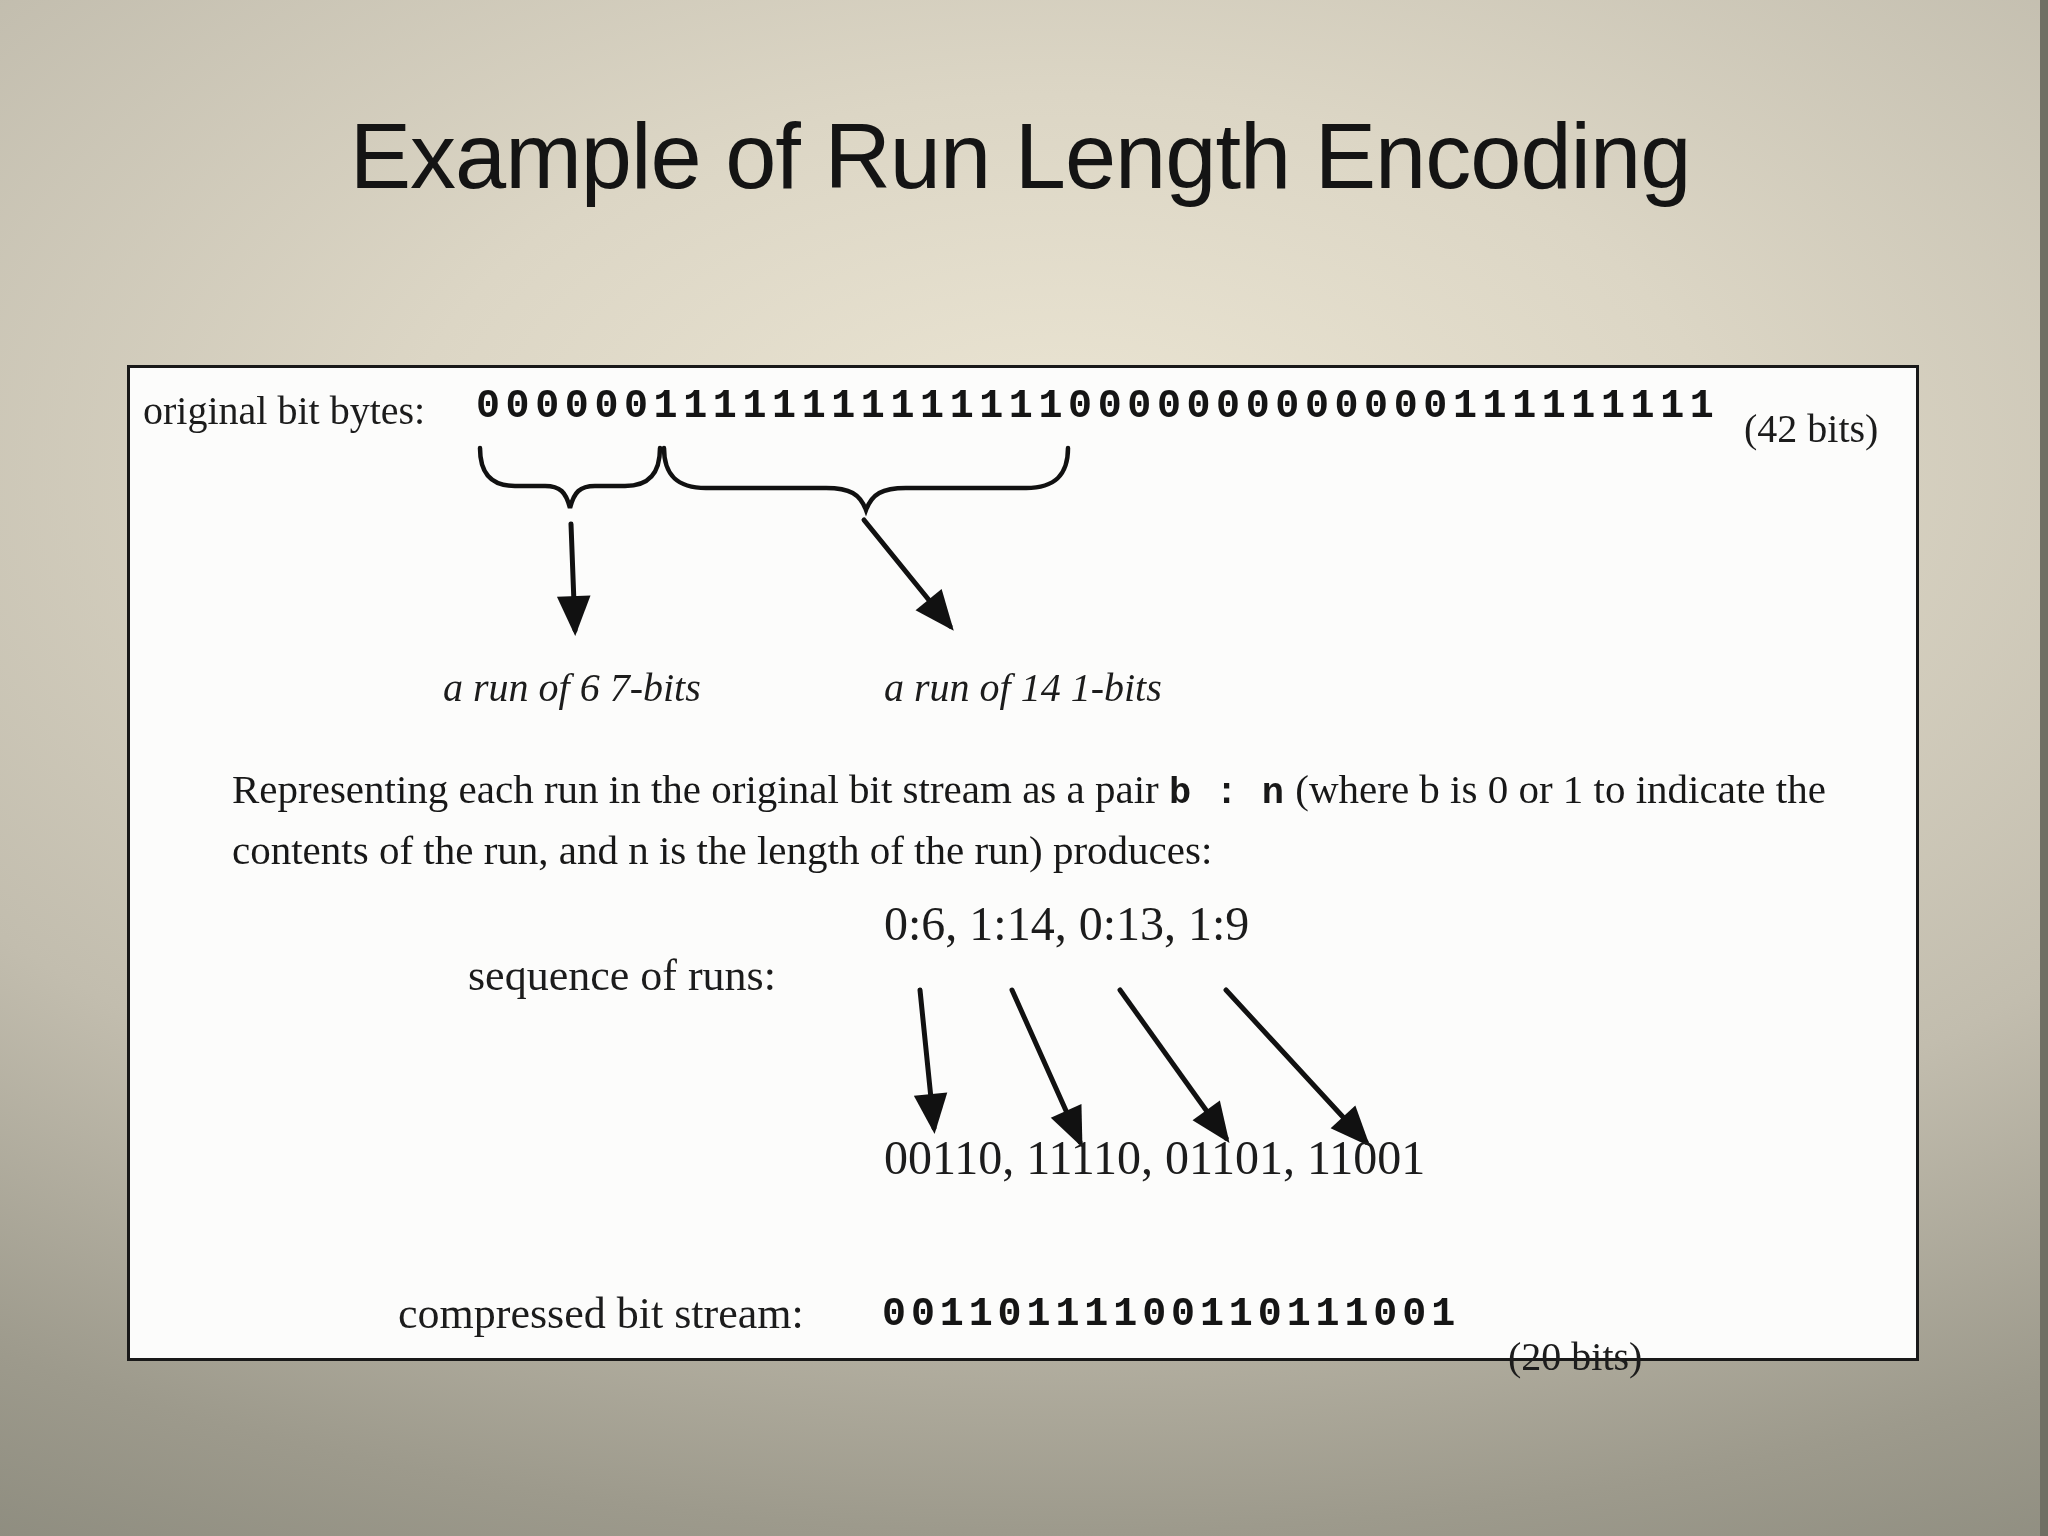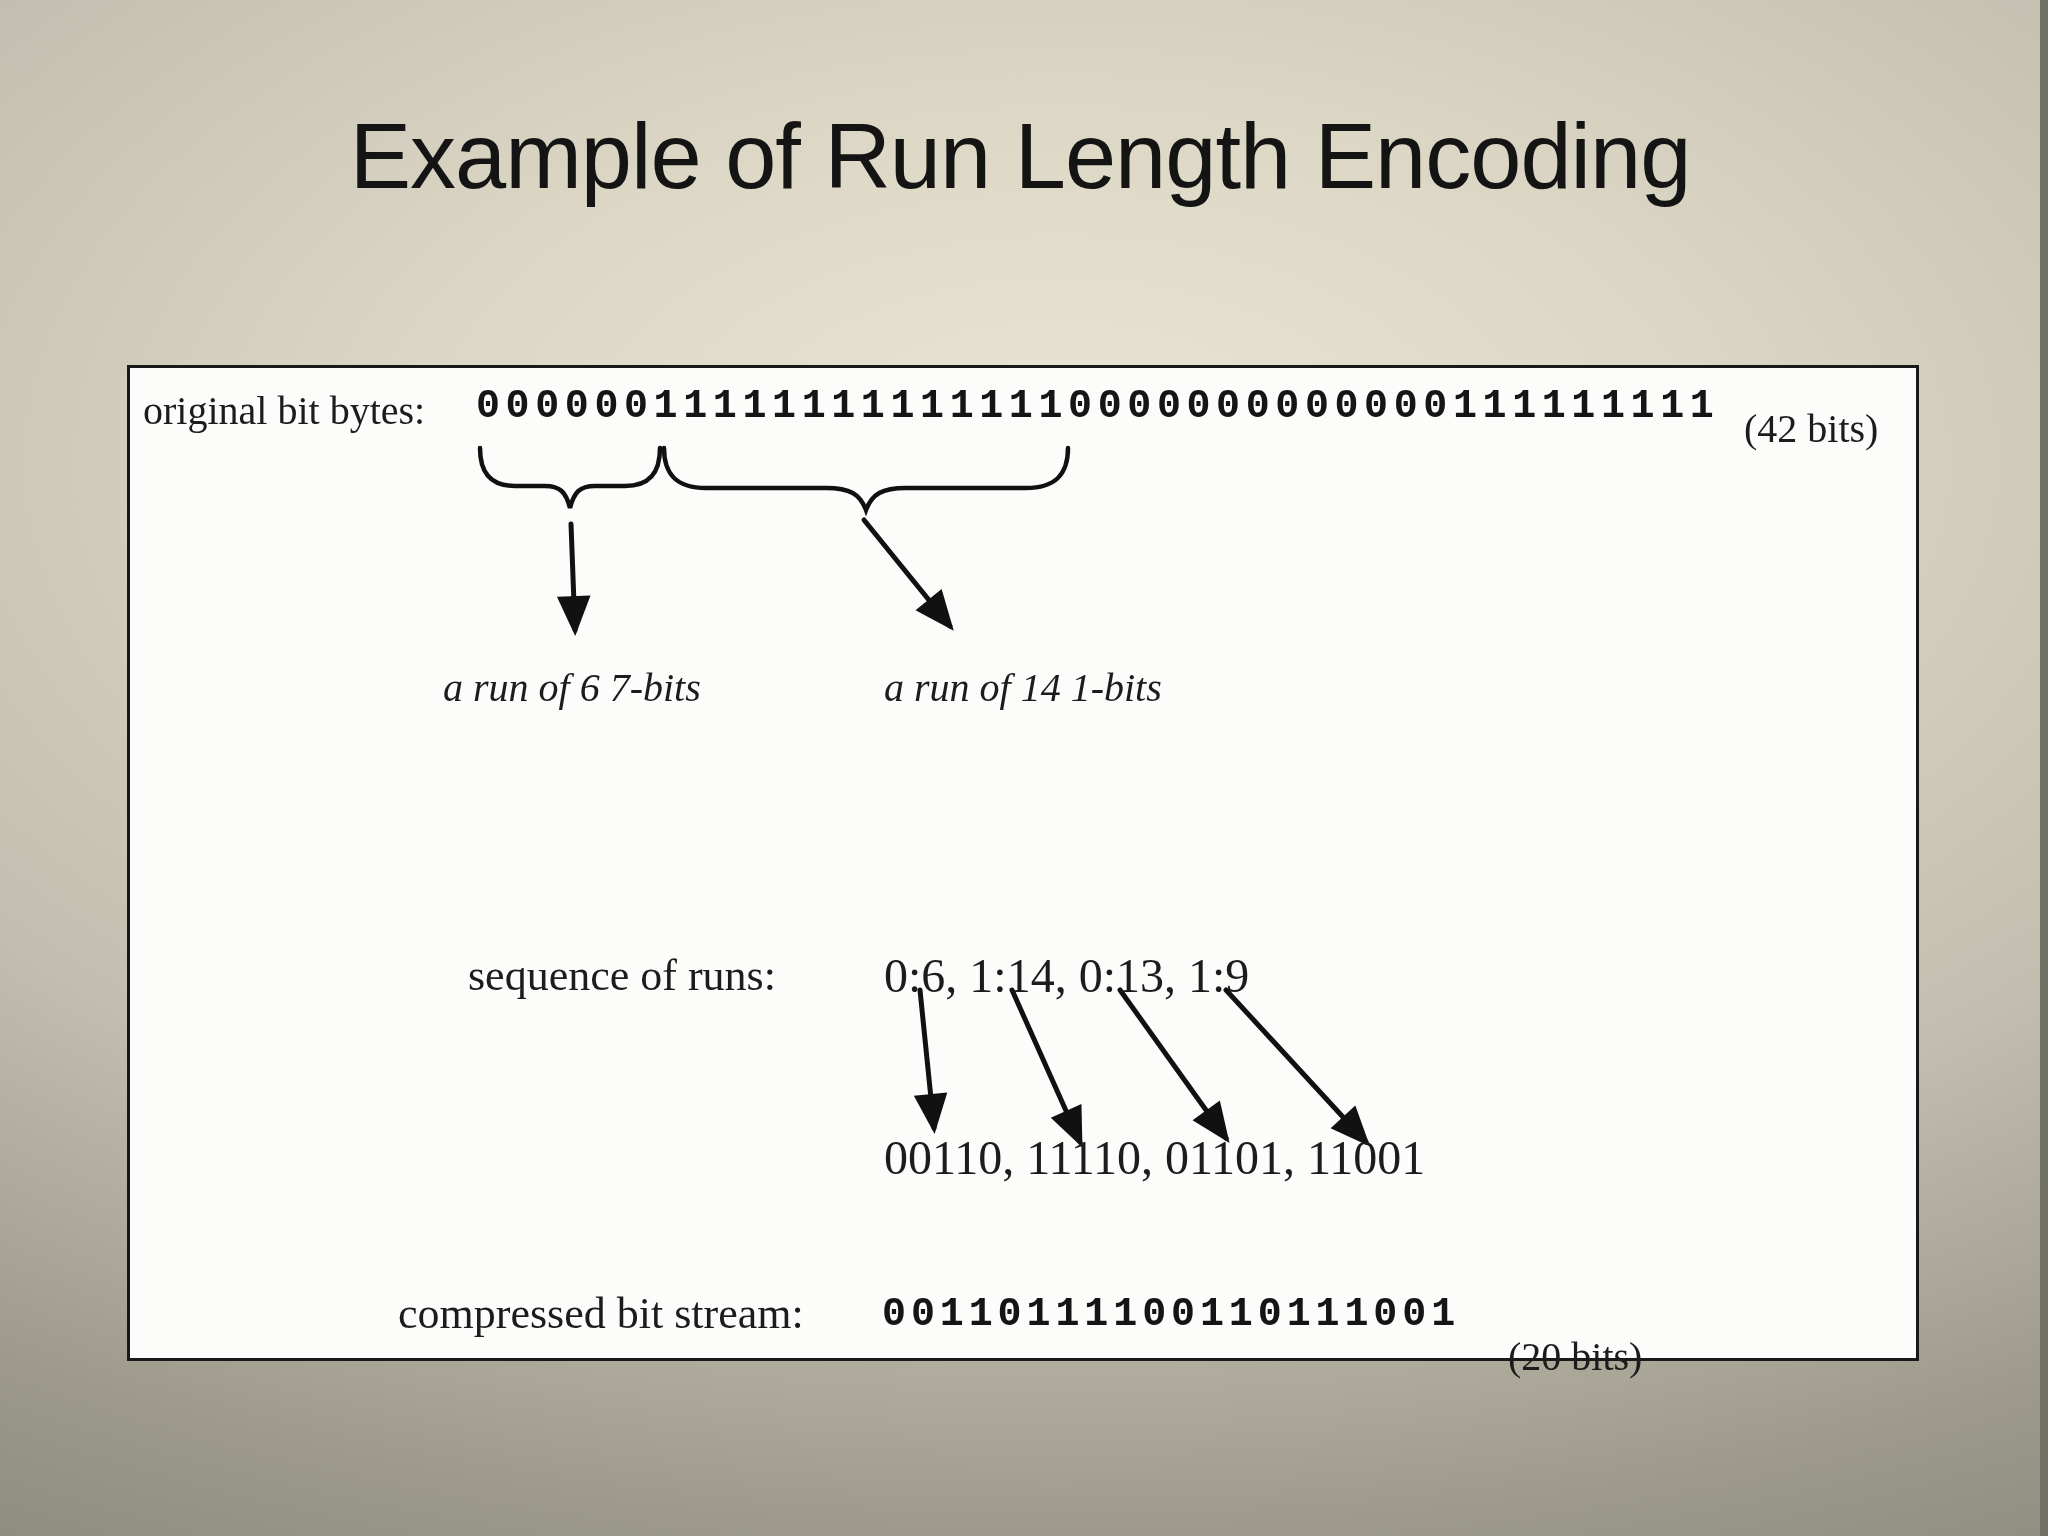--- a/index.html
+++ b/index.html
@@ -77,23 +77,24 @@
 
     <line class="stroke" stroke-width="5" marker-end="url(#ah)" x1="920" y1="990" x2="934" y2="1128"></line>
     <line class="stroke" stroke-width="5" marker-end="url(#ah)" x1="1012" y1="990" x2="1080" y2="1142"></line>
     <line class="stroke" stroke-width="5" marker-end="url(#ah)" x1="1120" y1="990" x2="1226" y2="1138"></line>
     <line class="stroke" stroke-width="5" marker-end="url(#ah)" x1="1226" y1="990" x2="1366" y2="1142"></line>
   </svg>
 
   <span class="abs run-label" style="left:443px;top:664px;">a run of 6 7-bits</span>
   <span class="abs run-label" style="left:884px;top:664px;">a run of 14 1-bits</span>
 
+  <p class="paragraph"><span>Representing each run in the original bit stream as a pair </span><b class="pair">b : n</b><span> (where b is 0 or 1 to indicate the contents of the run, and n is the length of the run) produces:</span></p>
 
   <span class="abs serif44" style="left:468px;top:950px;">sequence of runs:</span>
-  <span class="abs serif48" style="left:884px;top:948px;">0:6, 1:14, 0:13, 1:9</span>
+  <span class="abs serif48" style="left:884px;top:896px;">0:6, 1:14, 0:13, 1:9</span>
 
   <span class="abs serif48" style="left:884px;top:1130px;">00110, 11110, 01101, 11001</span>
 
   <span class="abs serif44" style="left:398px;top:1288px;">compressed bit stream:</span>
   <span class="abs mono-bits ls-comp" style="left:882px;top:1292px;">00110111100110111001</span>
   <span class="abs serif40" style="left:1508px;top:1294px;margin-top:39px;">(20 bits)</span>
 
 </div>
 
 </body></html>

